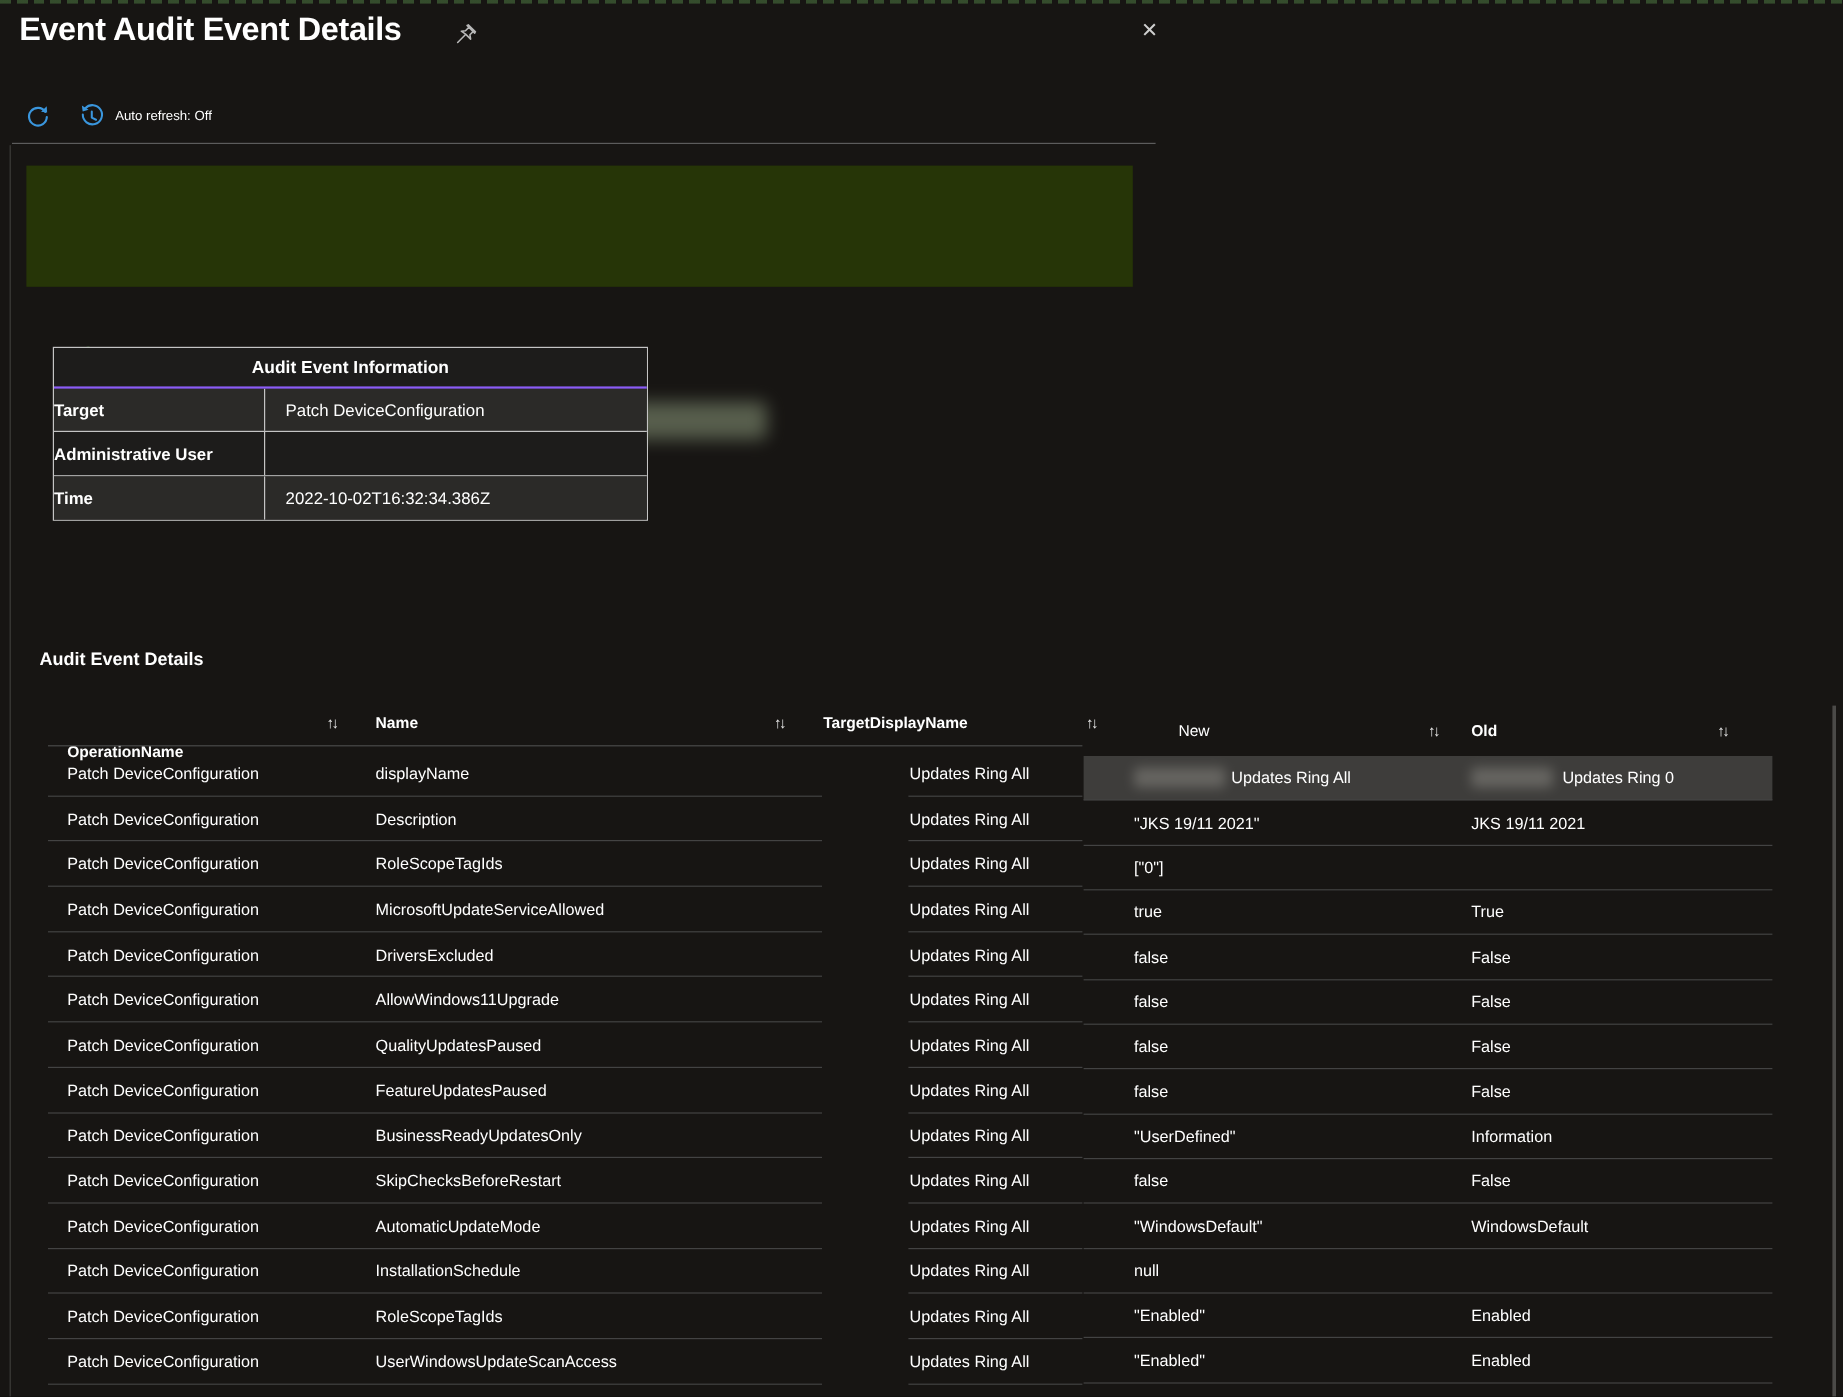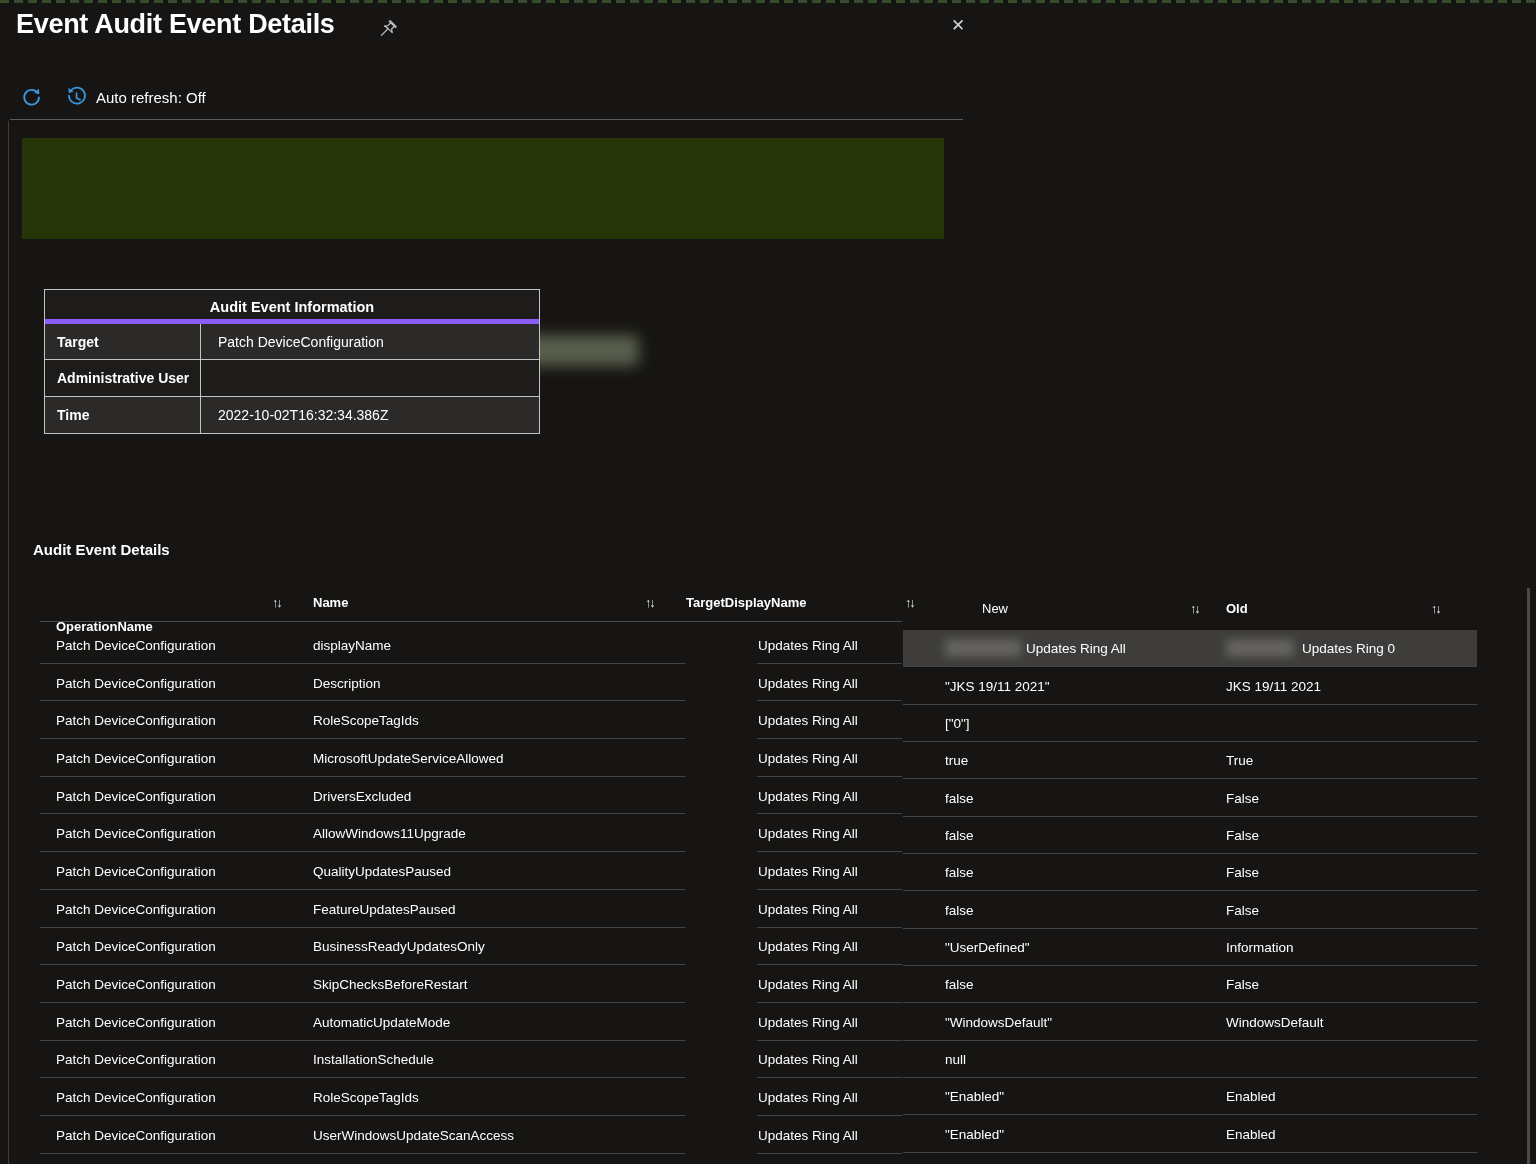--- a/index.html
+++ b/index.html
@@ -13,42 +13,42 @@
   
   .blade-title { position:absolute; left:16px; top:9px; font-size:27px; font-weight:700; letter-spacing:-0.3px; }
   .pin-btn { position:absolute; left:377px; top:18px; width:22px; height:22px; cursor:pointer; }
   .close-btn { position:absolute; left:946px; top:14px; width:24px; height:24px; color:#cfcfcf;
     font-size:17px; line-height:24px; text-align:center; cursor:pointer; }
 
   
   .toolbar { position:absolute; left:20px; top:84px; height:26px; display:flex; align-items:center; gap:22px; }
   .tb-icon { width:23px; height:23px; cursor:pointer; }
   .auto-refresh { display:flex; align-items:center; gap:8px; cursor:pointer; }
-  .auto-refresh-label { font-size:15px; color:#ffffff; }
+  .auto-refresh-label { font-size:11px; color:#ffffff; }
   .toolbar-divider { position:absolute; left:10px; top:119px; width:953px; height:1px; background:#5c5c5c; }
   .pane-left-border { position:absolute; left:8px; top:121px; width:1px; height:1043px; background:#3e3c3a; }
 
   
   .banner { position:absolute; left:22px; top:138px; width:922px; height:101px; background:#263507; }
   .banner-check { position:absolute; left:42px; top:151px; width:19px; height:19px; border-radius:50%;
     color:#fff; font-size:12px; font-weight:700; line-height:19px; text-align:center; }
   .banner-title { position:absolute; left:69px; top:149px; font-size:17.5px; font-weight:700; }
   .banner-msg { position:absolute; left:69px; top:202px; font-size:13.5px; color:#f2f2f2; }
   .banner-redaction { position:absolute; left:341px; top:197px; width:276px; height:31px;
     background:#8d9b7d; opacity:.55; border-radius:5px; filter:blur(7px); }
 
   
   .info-table { position:absolute; left:44px; top:289px; width:496px; border:1px solid #c4c4c4; }
   .info-title { height:34px; line-height:34px; text-align:center; font-size:14.5px; font-weight:700;
-    background:#1d1c1b; border-bottom:5px solid #8b5cf6; }
+    background:#1d1c1b; border-bottom:2px solid #8b5cf6; }
   .info-row { display:flex; height:36.4px; border-bottom:1px solid #c4c4c4; font-size:14px; }
   .info-row:last-child { border-bottom:none; }
   .info-row:nth-child(odd) { background:#2b2a28; }
   .info-row:nth-child(even) { background:#1d1c1b; }
-  .info-label { width:156px; padding-left:12px; display:flex; align-items:center; font-weight:700;
+  .info-label { width:176px; display:flex; align-items:center; font-weight:700;
     border-right:1px solid #c4c4c4; }
   .info-value { flex:1; padding:0 16px 0 17px; display:flex; align-items:center; }
   .id-redaction { flex:1; height:16px; margin:0 8px; background:#4a4844; opacity:.25; filter:blur(5px); border-radius:3px; }
 
   
   .details-heading { position:absolute; left:33px; top:541px; font-size:15px; font-weight:700; }
 
   .grid-header { position:absolute; top:595px; font-size:13px; font-weight:700; color:#ffffff; cursor:pointer; }
   .sort-glyph { position:absolute; top:596px; font-size:12.5px; color:#e6e6e6; letter-spacing:-2px; cursor:pointer; }
   .header-divider { position:absolute; left:40px; top:621px; width:862px; height:1px; background:#4a4a4a; }

